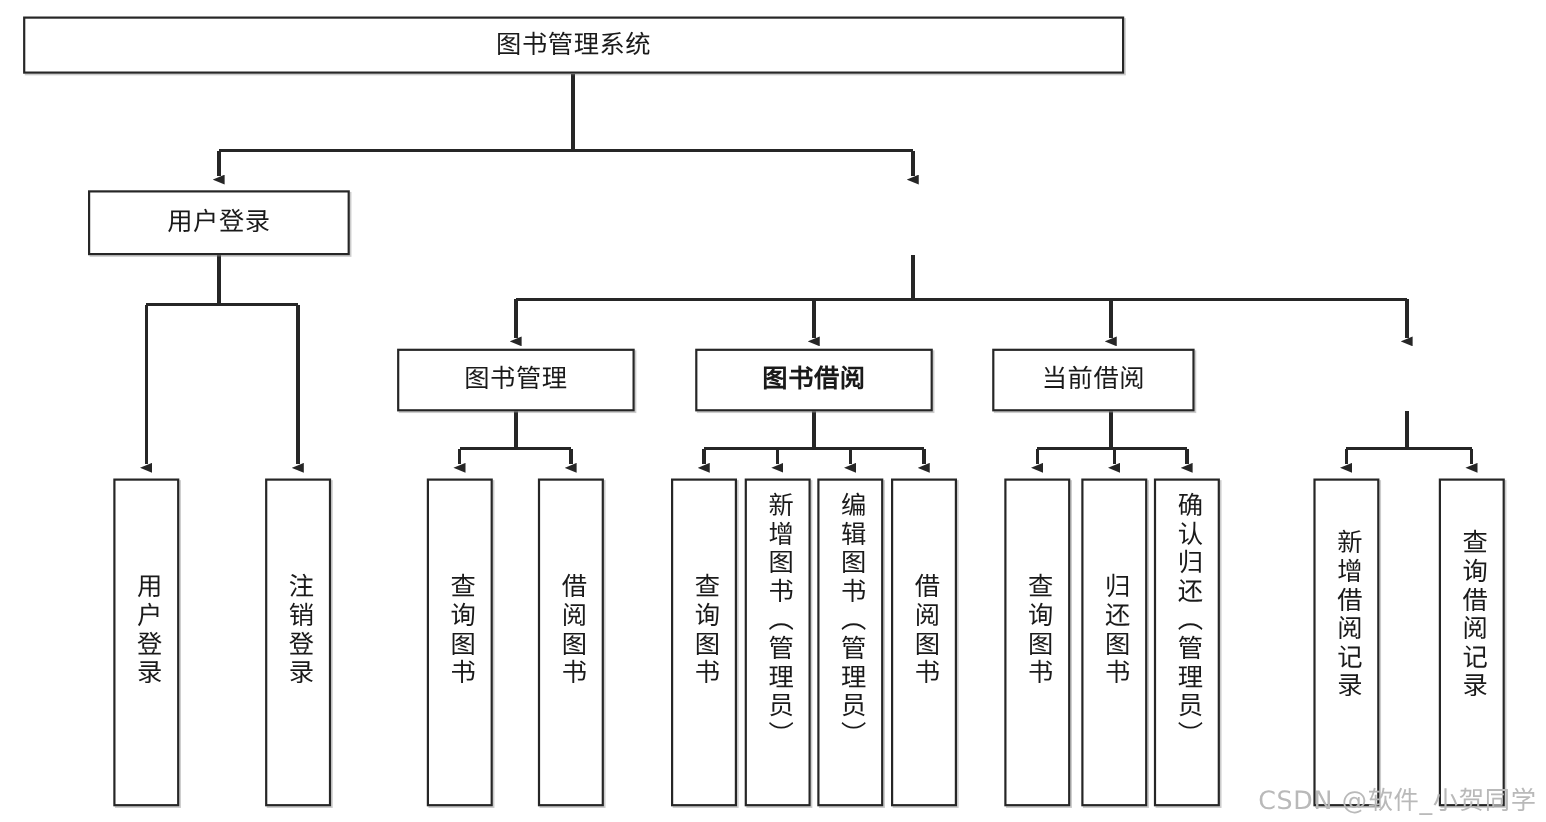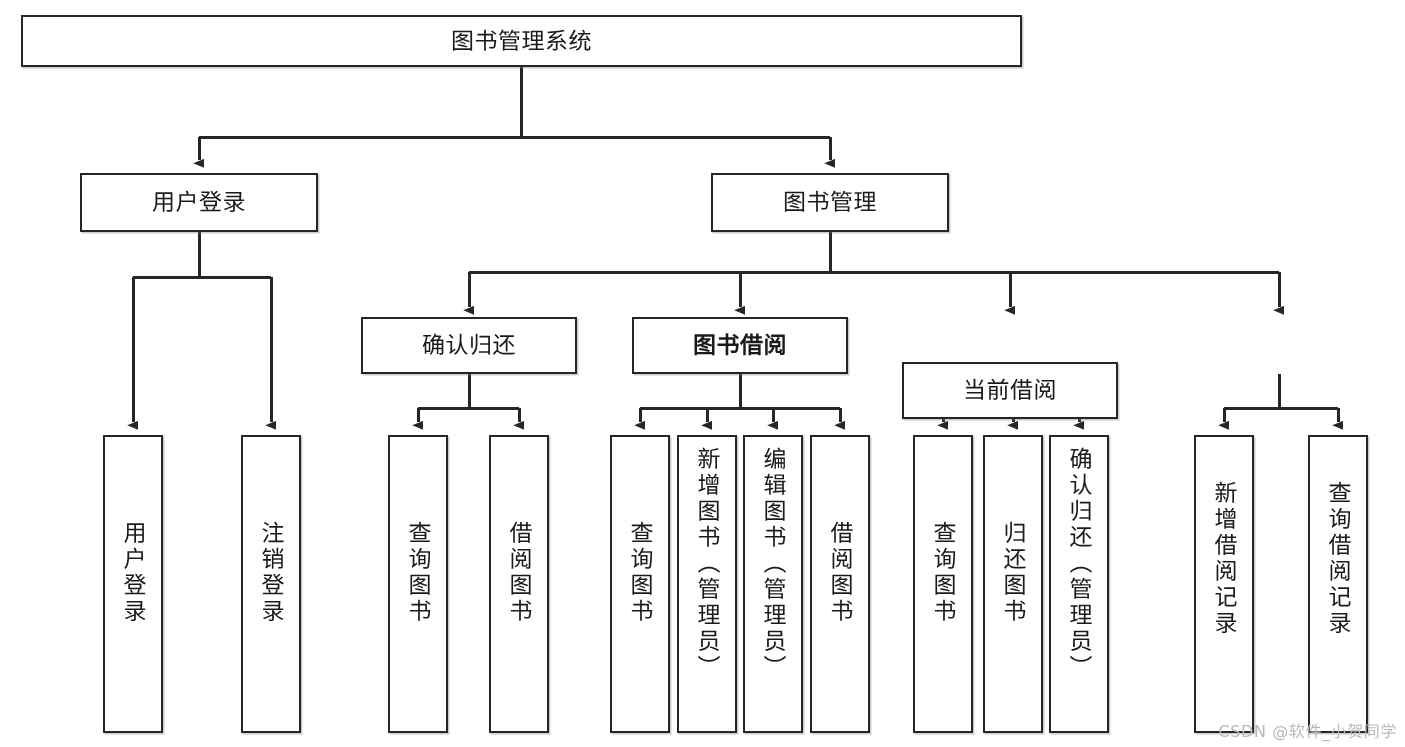--- a/index.html
+++ b/index.html
@@ -54,21 +54,21 @@
     text-orientation: upright;
     font-size: 23px;
     letter-spacing: 3px;
     margin: 0 auto;
     white-space: nowrap;
   }
   #watermark {
     position: absolute;
     right: 8px;
     bottom: 5px;
-    font-size: 16px;
+    font-size: 23px;
     color: #b9b9b9;
     letter-spacing: 0.6px;
     white-space: nowrap;
     pointer-events: none;
   }
 </style>
 </head>
 <body>
 
 <div id="diagram-root">
@@ -123,31 +123,28 @@
     </g>
   </svg>
 
   <div class="node h" style="left:21px; top:15px; width:1001px; height:52px;align-items:center;">
     <span class="label">图书管理系统</span>
   </div>
 
   <div class="node h" style="left:80px; top:173px; width:238px; height:59px;">
     <span class="label">用户登录</span>
   </div>
-  <div class="node h" style="left:711px; top:173px; width:238px; height:59px;">
-    <span class="label">图书管理</span>
-  </div>
 
   <div class="node h" style="left:361px; top:317px; width:216px; height:57px;">
-    <span class="label">确认归还</span>
+    <span class="label">图书管理</span>
   </div>
   <div class="node h" style="left:632px; top:317px; width:216px; height:57px;font-weight:bold;">
     <span class="label">图书借阅</span>
   </div>
-  <div class="node h" style="left:902px; top:317px; width:216px; height:57px;margin-top:45px;">
+  <div class="node h" style="left:902px; top:317px; width:184px; height:57px;">
     <span class="label">当前借阅</span>
   </div>
 
   <div class="node v" style="left:103px; top:435px; width:60px; height:298px; padding-top:84px;">
     <span class="label">用户登录</span>
   </div>
   <div class="node v" style="left:241px; top:435px; width:60px; height:298px; padding-top:84px;">
     <span class="label">注销登录</span>
   </div>
 

